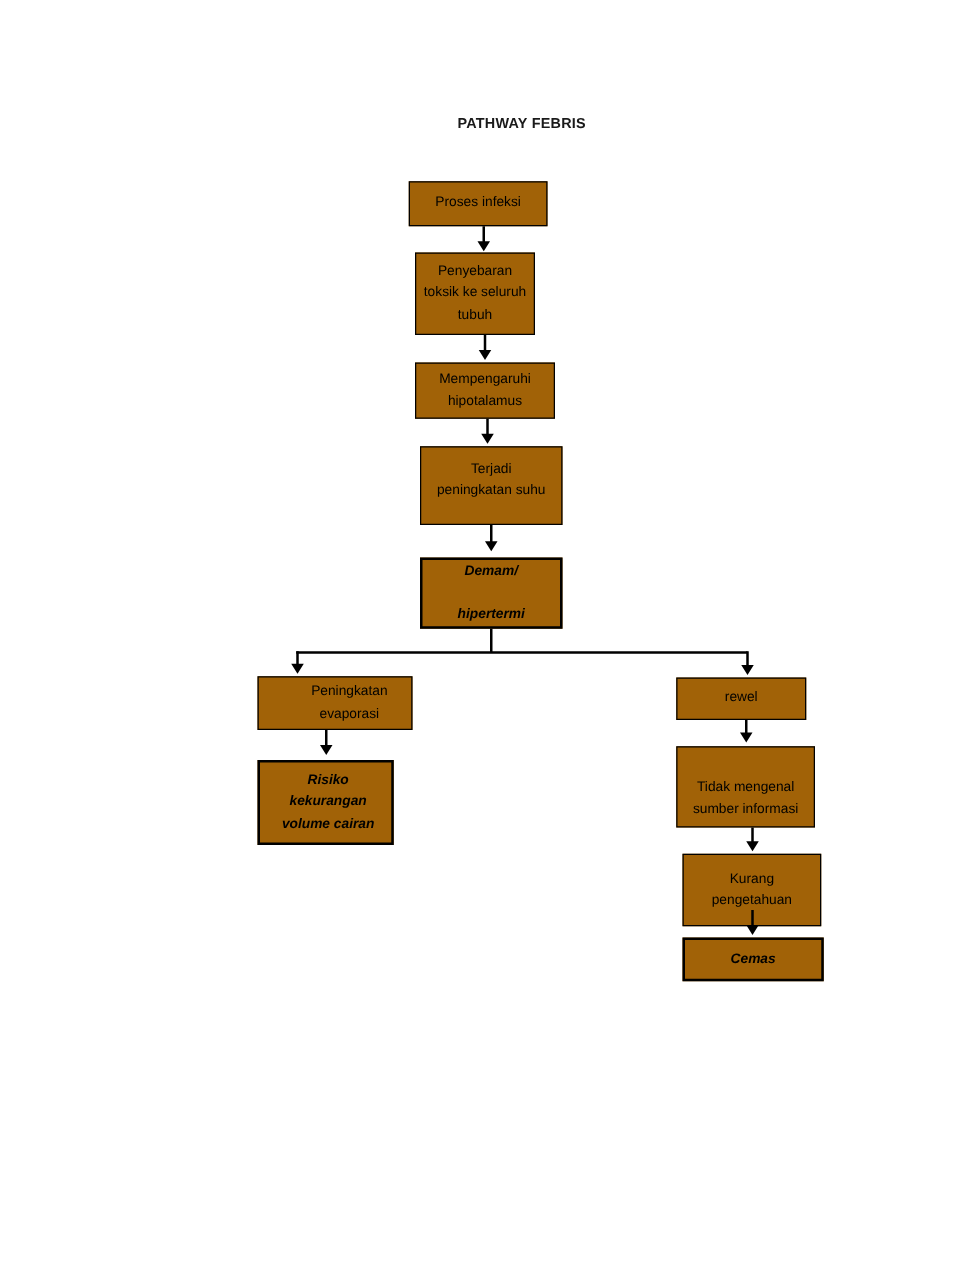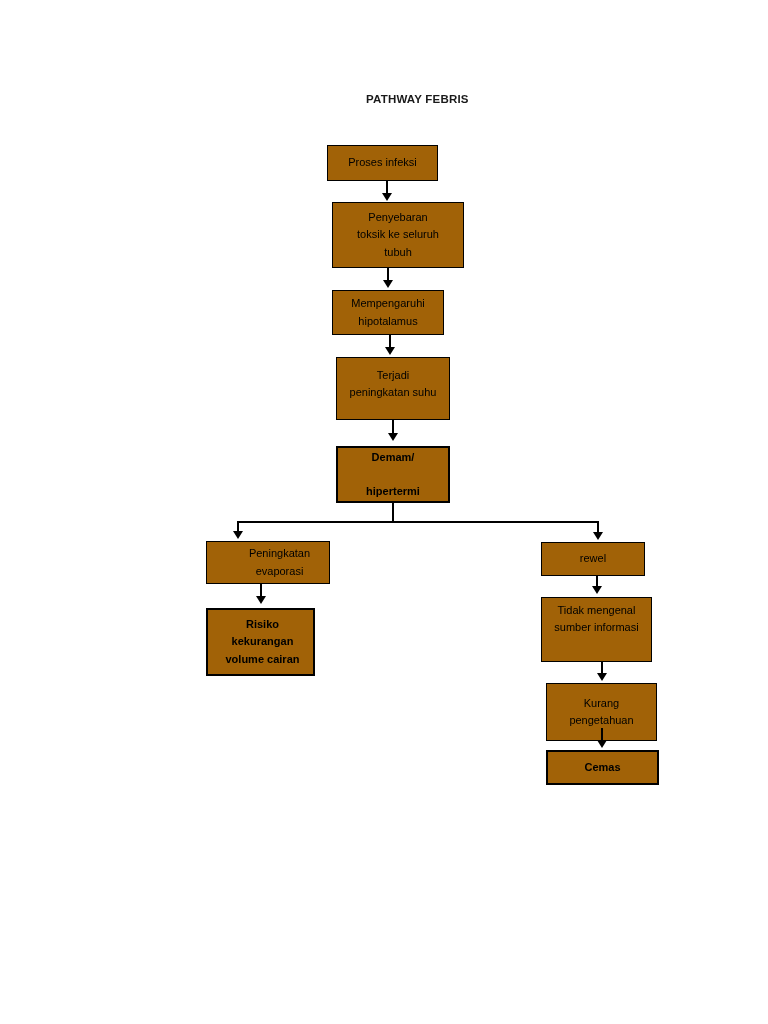--- a/index.html
+++ b/index.html
@@ -43,20 +43,21 @@
     text-align: center;
     font-size: 11px;
     line-height: 1.55;
     color: #000000;
     padding: 2px 3px;
   }
 
   .node.strong {
     border-width: 2px;
     font-weight: bold;
+    font-style: italic;
   }
 
   .node .txt {
     display: block;
     width: 100%;
     white-space: pre-line;
   }
 
   .node.overflow .txt {
     white-space: pre;
@@ -91,21 +92,21 @@
 
   <div class="title" style="left:330px; top:93px;padding-left:36px;">PATHWAY FEBRIS</div>
 
   <div class="node" style="left:327px; top:145px; width:111px; height:36px;">
     <span class="txt">Proses infeksi</span>
   </div>
 
   <div class="vline" style="left:386px; top:181px; height:14px;"></div>
   <div class="arrowhead" style="left:382px; top:193px;"></div>
 
-  <div class="node" style="left:332px; top:202px; width:132px; height:66px;">
+  <div class="node" style="left:332px; top:202px; width:96px; height:66px;">
     <span class="txt">Penyebaran
 toksik ke seluruh
 tubuh</span>
   </div>
 
   <div class="vline" style="left:387px; top:268px; height:14px;"></div>
   <div class="arrowhead" style="left:383px; top:280px;"></div>
 
   <div class="node" style="left:332px; top:290px; width:112px; height:45px;">
     <span class="txt">Mempengaruhi
@@ -152,21 +153,21 @@
 volume cairan</span>
   </div>
 
   <div class="node" style="left:541px; top:542px; width:104px; height:34px;">
     <span class="txt">rewel</span>
   </div>
 
   <div class="vline" style="left:596px; top:576px; height:12px;"></div>
   <div class="arrowhead" style="left:592px; top:586px;"></div>
 
-  <div class="node" style="left:541px; top:597px; width:111px; height:65px; align-items:flex-start; padding-top:4px;text-align:center;">
+  <div class="node" style="left:541px; top:597px; width:111px; height:65px; align-items:flex-start; padding-top:24px;text-align:center;">
     <span class="txt">Tidak mengenal
 sumber informasi</span>
   </div>
 
   <div class="vline" style="left:601px; top:662px; height:13px;"></div>
   <div class="arrowhead" style="left:597px; top:673px;"></div>
 
   <div class="node" style="left:546px; top:683px; width:111px; height:58px;">
     <span class="txt">Kurang
 pengetahuan</span>

